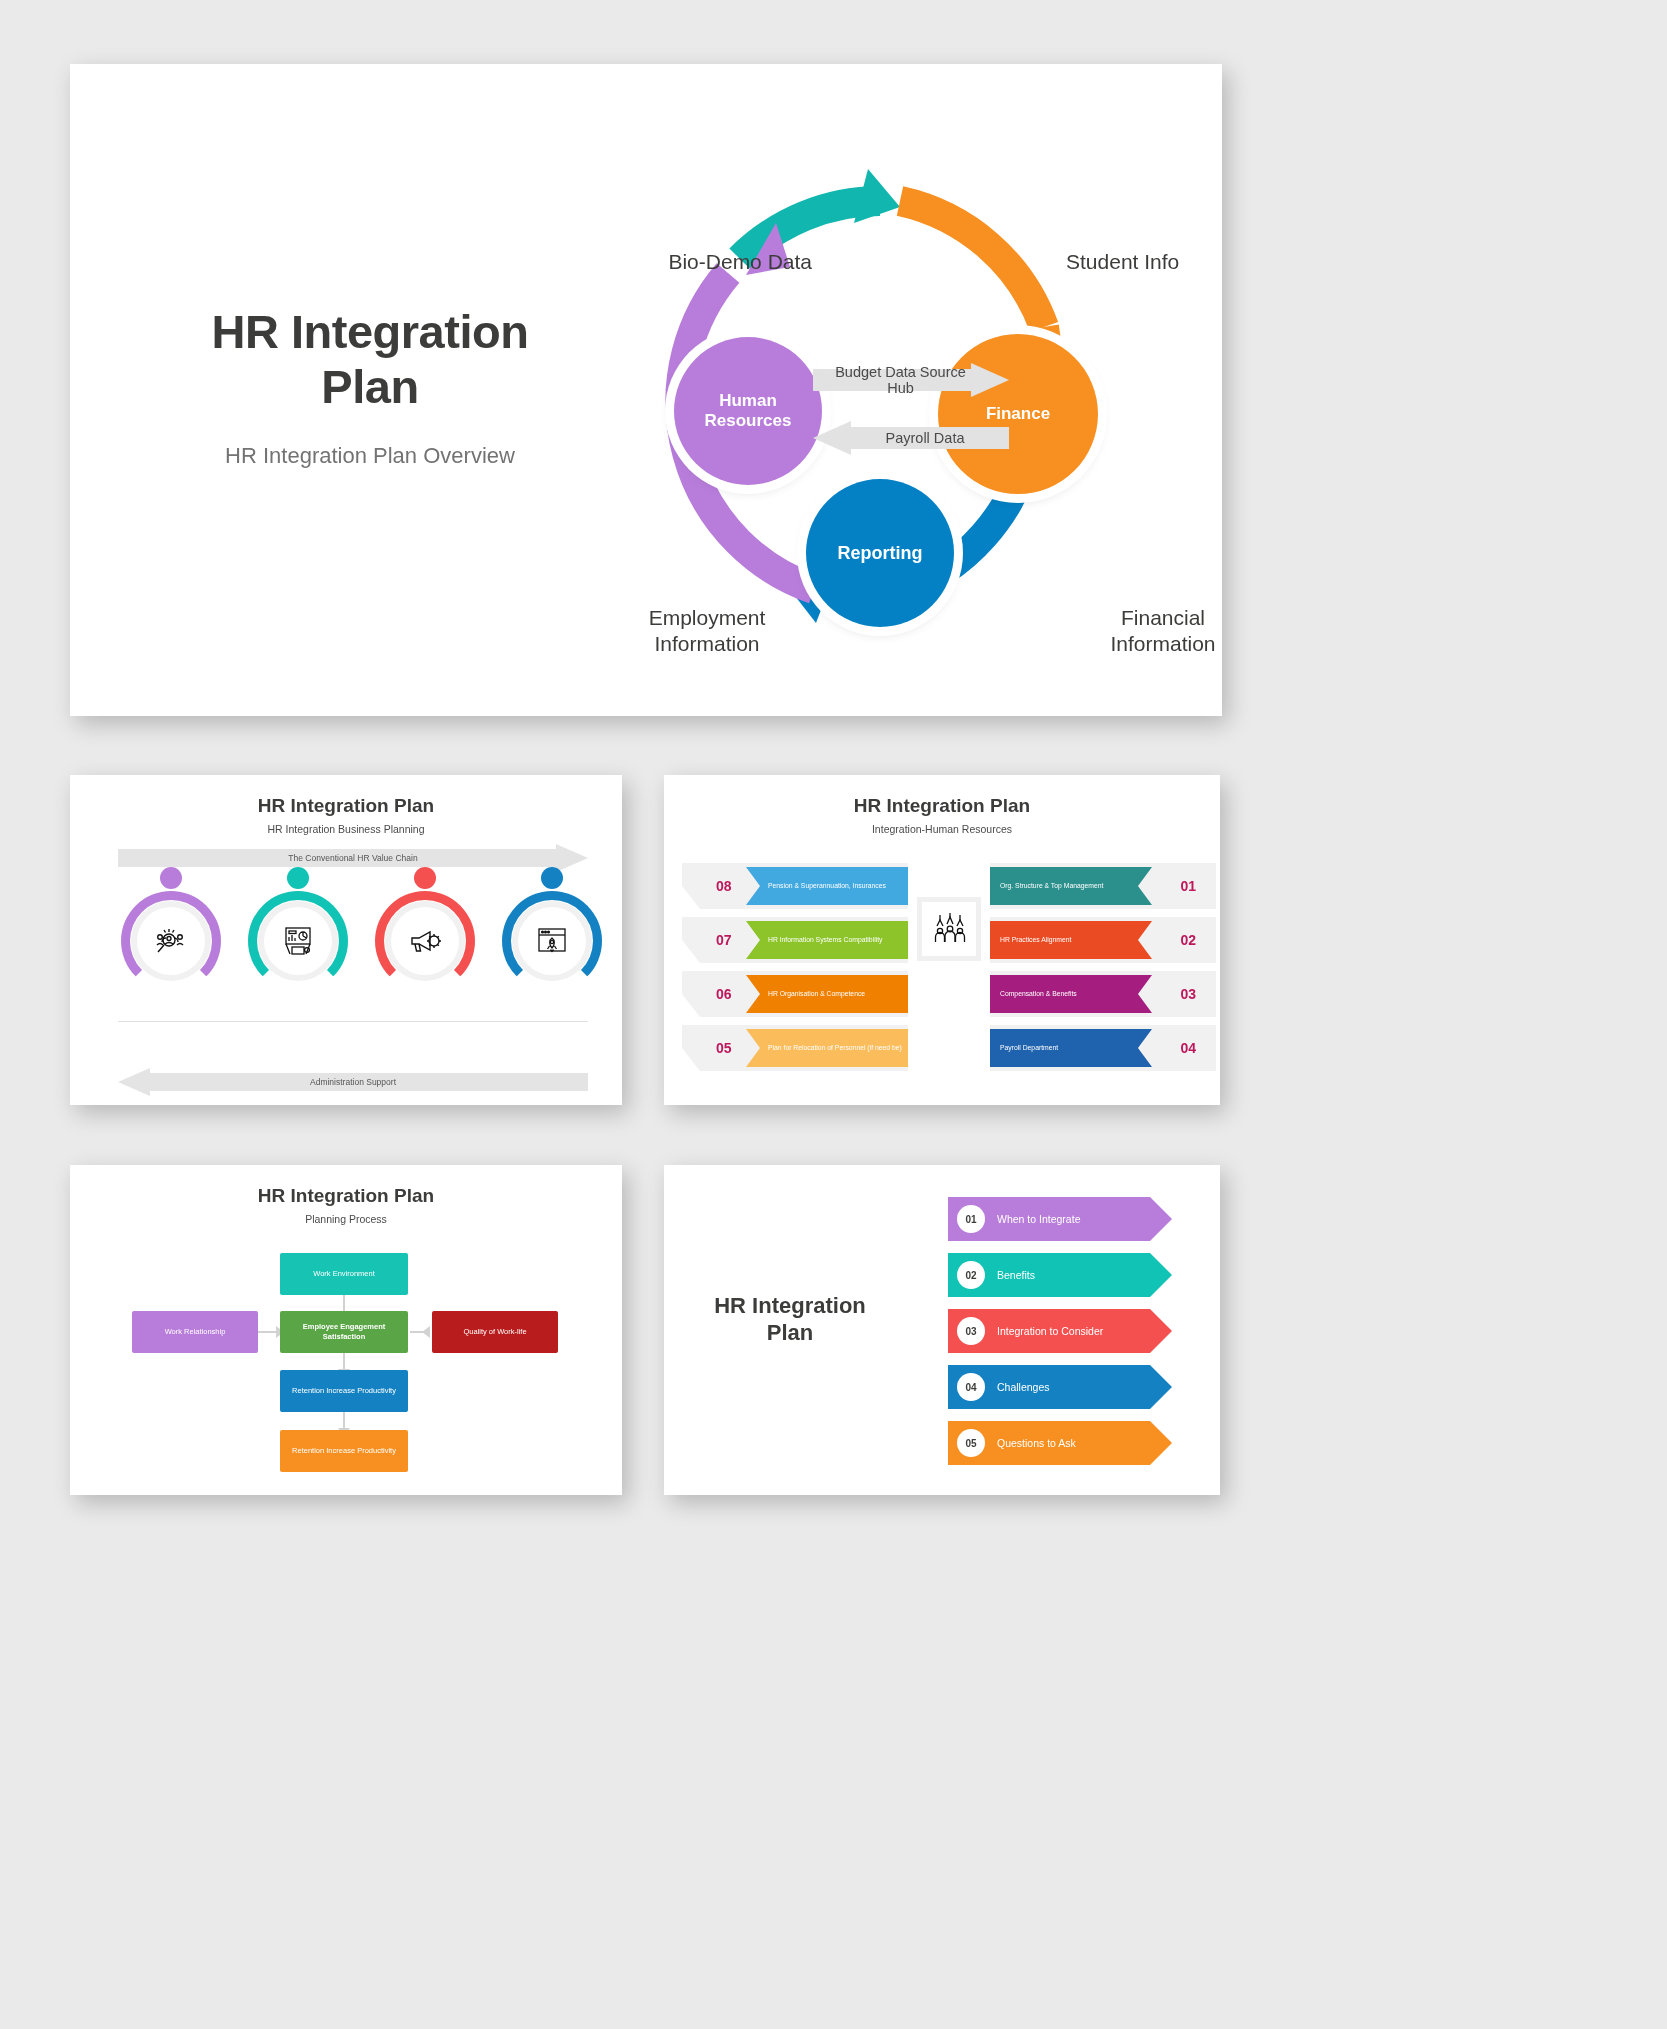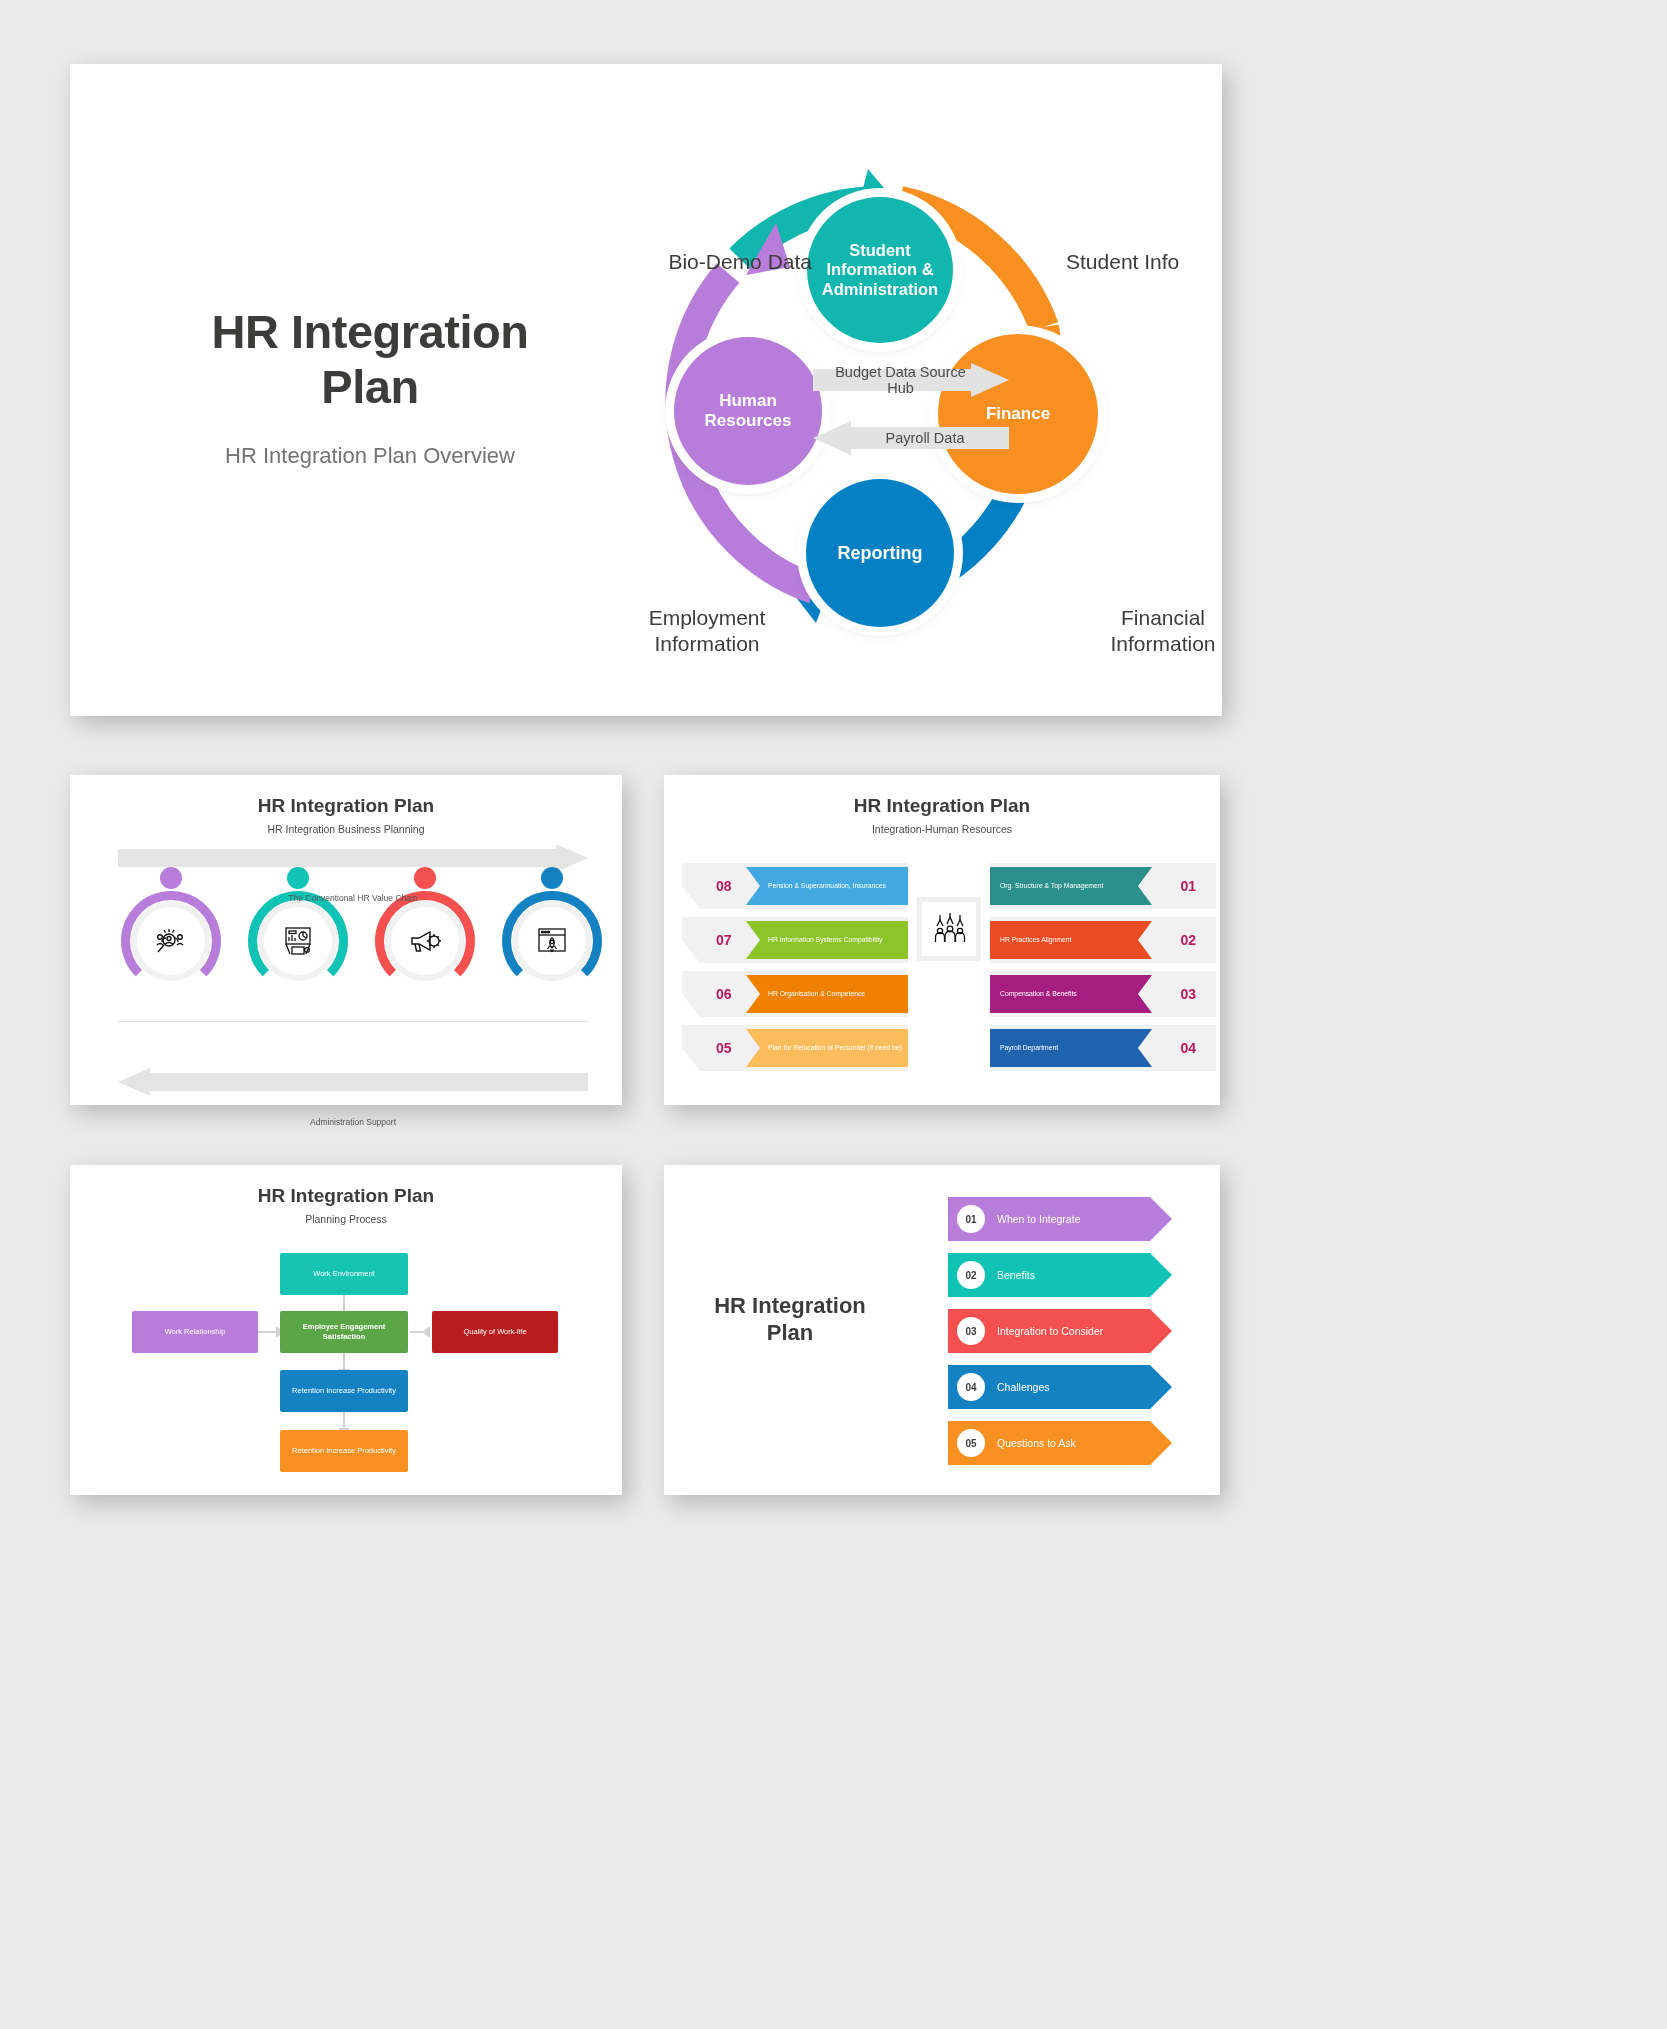--- a/index.html
+++ b/index.html
@@ -76,21 +76,21 @@
     position:absolute; height: 18px;
   }
   .vc-arrow-top { left: 48px; top: 74px; width: 470px; }
   .vc-arrow-bot { left: 48px; top: 298px; width: 470px; }
   .vc-arrow-top .bar { position:absolute; left:0; width:440px; height:18px; background:#e4e4e4; }
   .vc-arrow-top .head { position:absolute; right:0; width:0;height:0;
       border-top:14px solid transparent;border-bottom:14px solid transparent;border-left:32px solid #e4e4e4; top:-5px;}
   .vc-arrow-bot .bar { position:absolute; right:0; width:440px; height:18px; background:#e4e4e4; }
   .vc-arrow-bot .head { position:absolute; left:0; width:0;height:0;
       border-top:14px solid transparent;border-bottom:14px solid transparent;border-right:32px solid #e4e4e4; top:-5px;}
-  .vc-arrow-label { position:absolute; width:100%; text-align:center; font-size:8.5px; color:#555; top:4px; z-index:3;margin-top:40px; }
+  .vc-arrow-label { position:absolute; width:100%; text-align:center; font-size:8.5px; color:#555; top:4px; z-index:3; }
 
   .vc-item { position:absolute; width: 110px; top: 92px; }
   .vc-dot { width:22px;height:22px;border-radius:50%;margin:0 auto; }
   .vc-ringwrap { position:relative; width:100px; height:100px; margin: 2px auto 0; }
   .vc-ring {
      position:absolute; inset:0; border-radius:50%;
      border: 9px solid; box-sizing:border-box;
   }
   .vc-ringhole {
      position:absolute; left:16px; top:16px; width:68px; height:68px;
@@ -168,21 +168,20 @@
       <path d="M 444 208 A 198 198 0 0 1 432 318" fill="none" stroke="#f79021" stroke-width="30"></path>
 
       <path d="M 430 322 A 198 198 0 0 1 296 474" fill="none" stroke="#0481c4" stroke-width="30"></path>
       <path d="M 188 468 L 232 462 L 216 504 Z" fill="#0481c4"></path>
       <path d="M 280 478 A 198 198 0 0 1 212 468" fill="none" stroke="#0481c4" stroke-width="30"></path>
 
       <path d="M 214 470 A 198 198 0 0 1 128 154" fill="none" stroke="#b87ddb" stroke-width="30"></path>
       <path d="M 176 104 L 190 148 L 146 156 Z" fill="#b87ddb"></path>
     </svg>
 
-    <div class="node" id="node-student">Student Information &amp; Administration</div>
     <div class="node" id="node-finance">Finance</div>
     <div class="node" id="node-reporting">Reporting</div>
     <div class="node" id="node-hr">Human Resources</div>
 
     <div class="outer-label" id="lbl-bio">Bio-Demo Data</div>
     <div class="outer-label" id="lbl-stuinfo">Student Info</div>
     <div class="outer-label" id="lbl-employ">Employment Information</div>
     <div class="outer-label" id="lbl-fin">Financial Information</div>
 
     <div class="harrow" id="arrow-budget">

